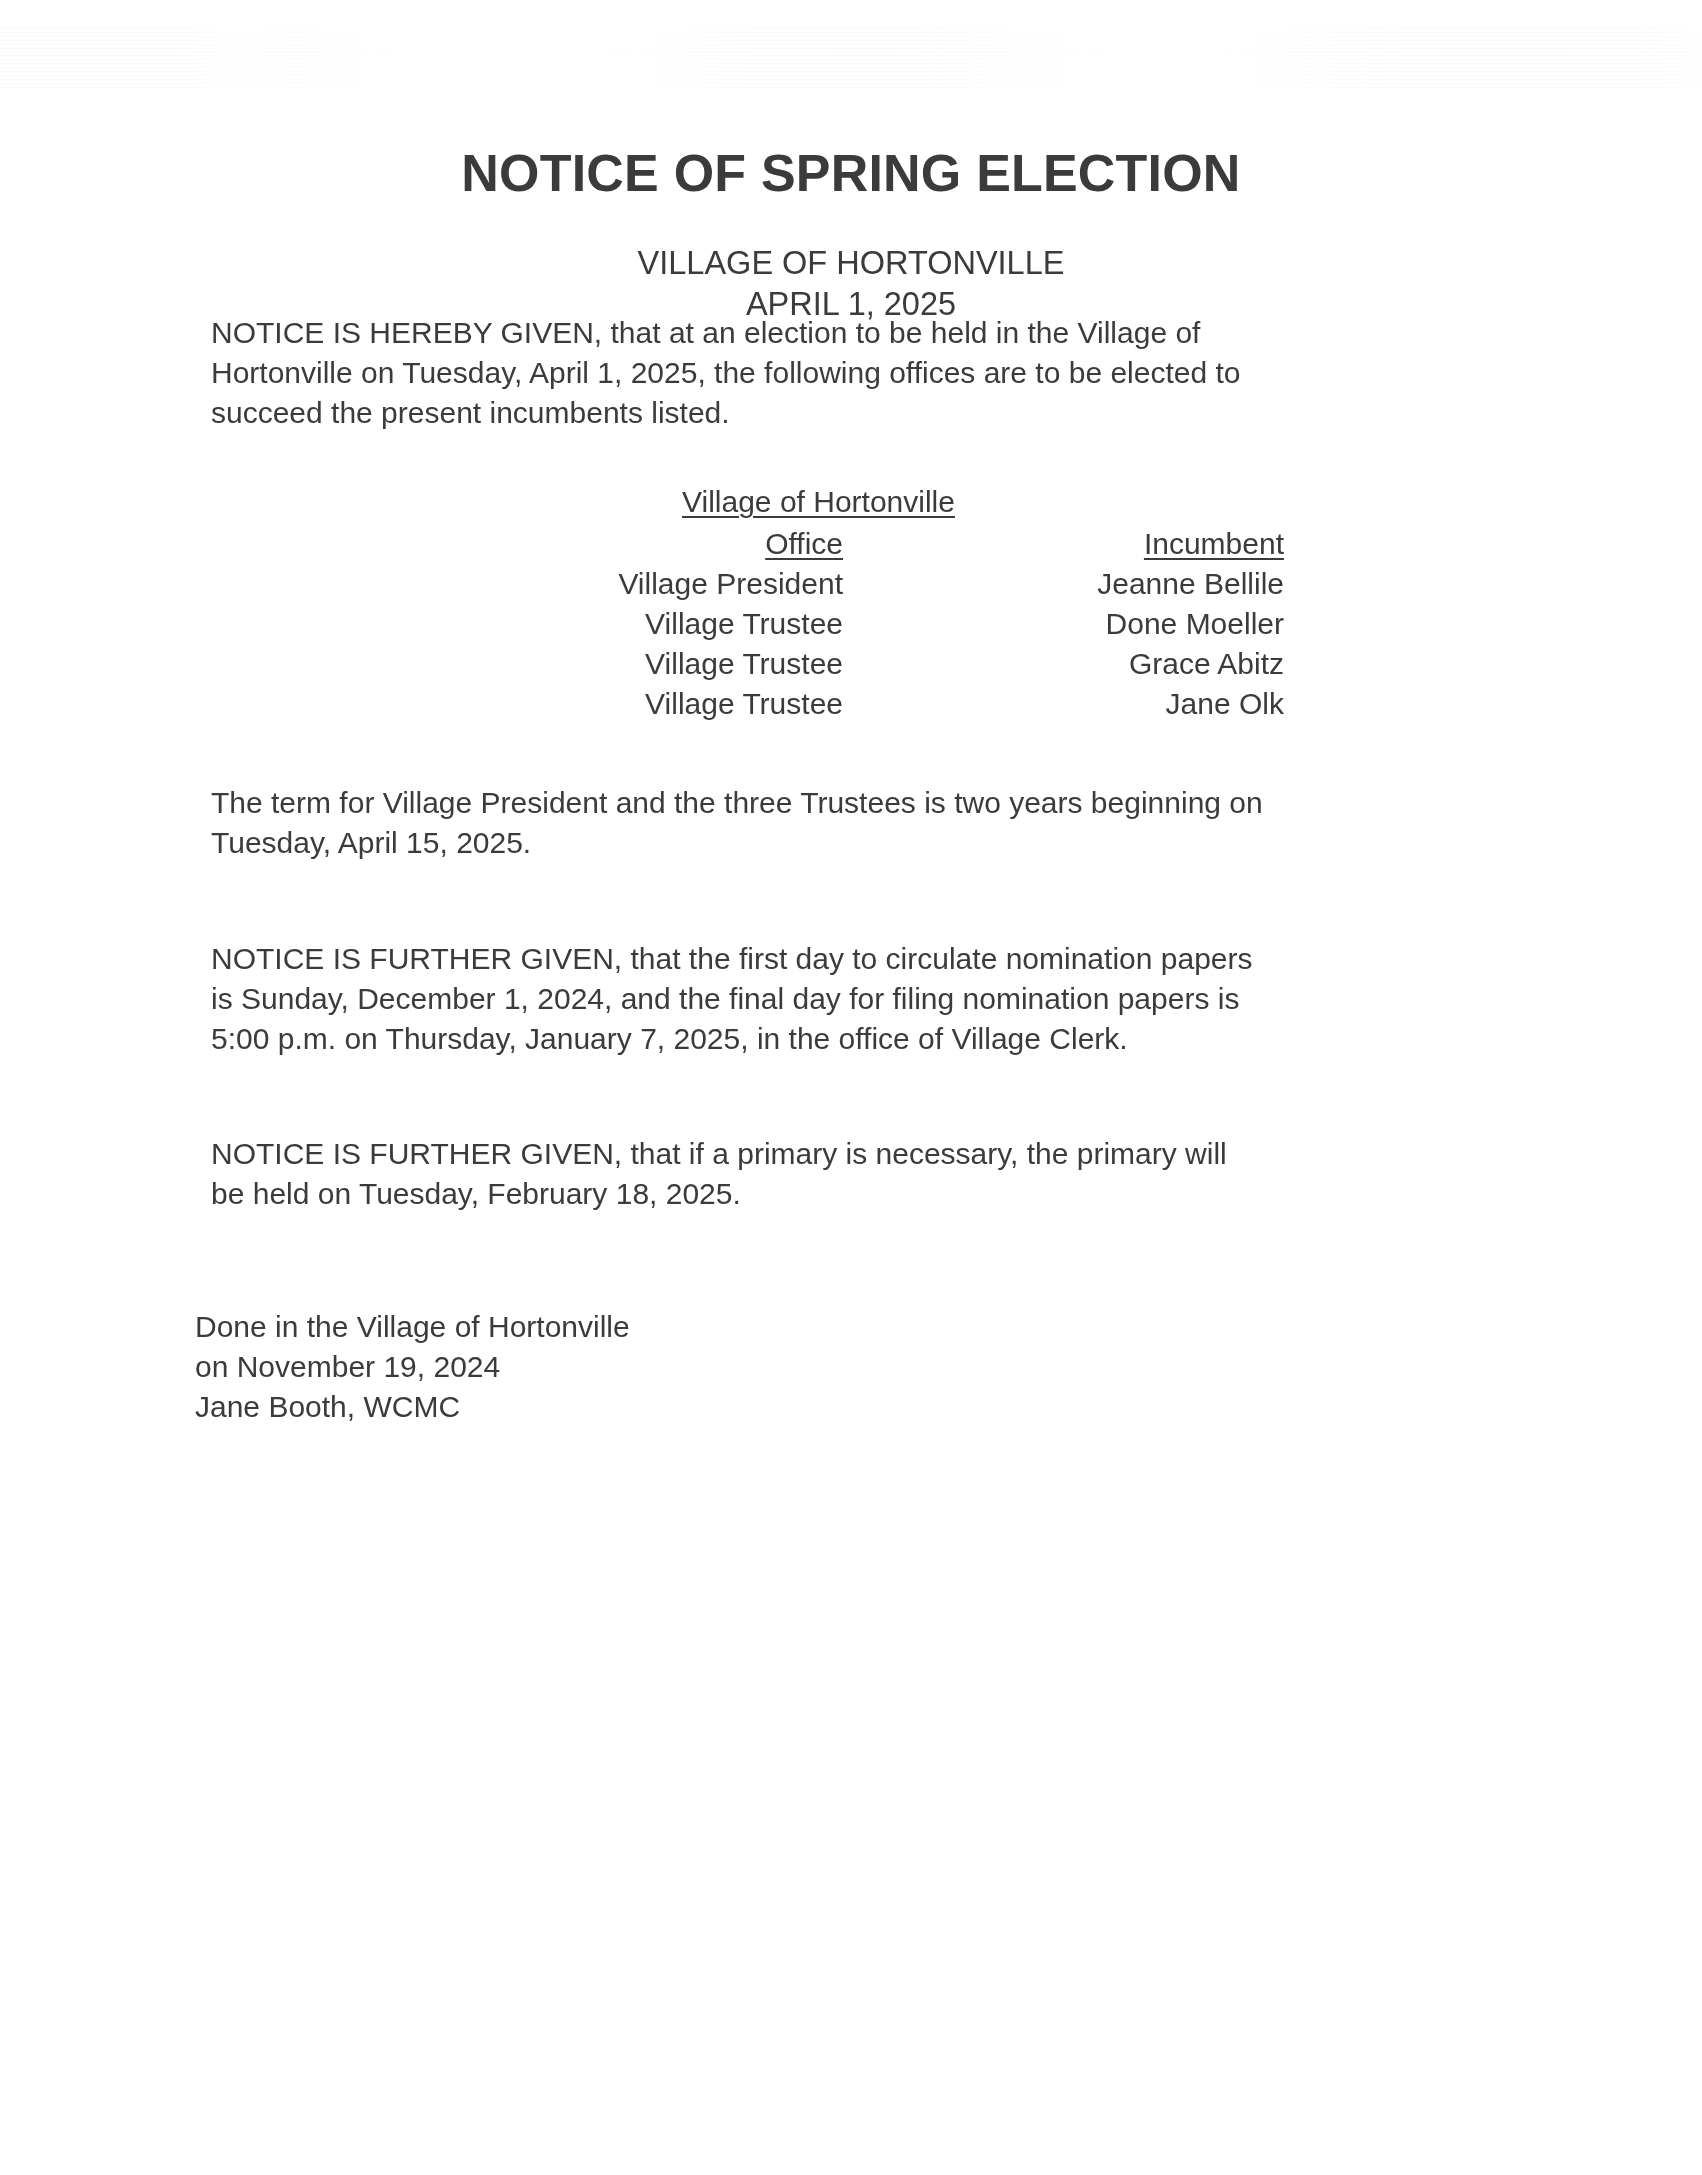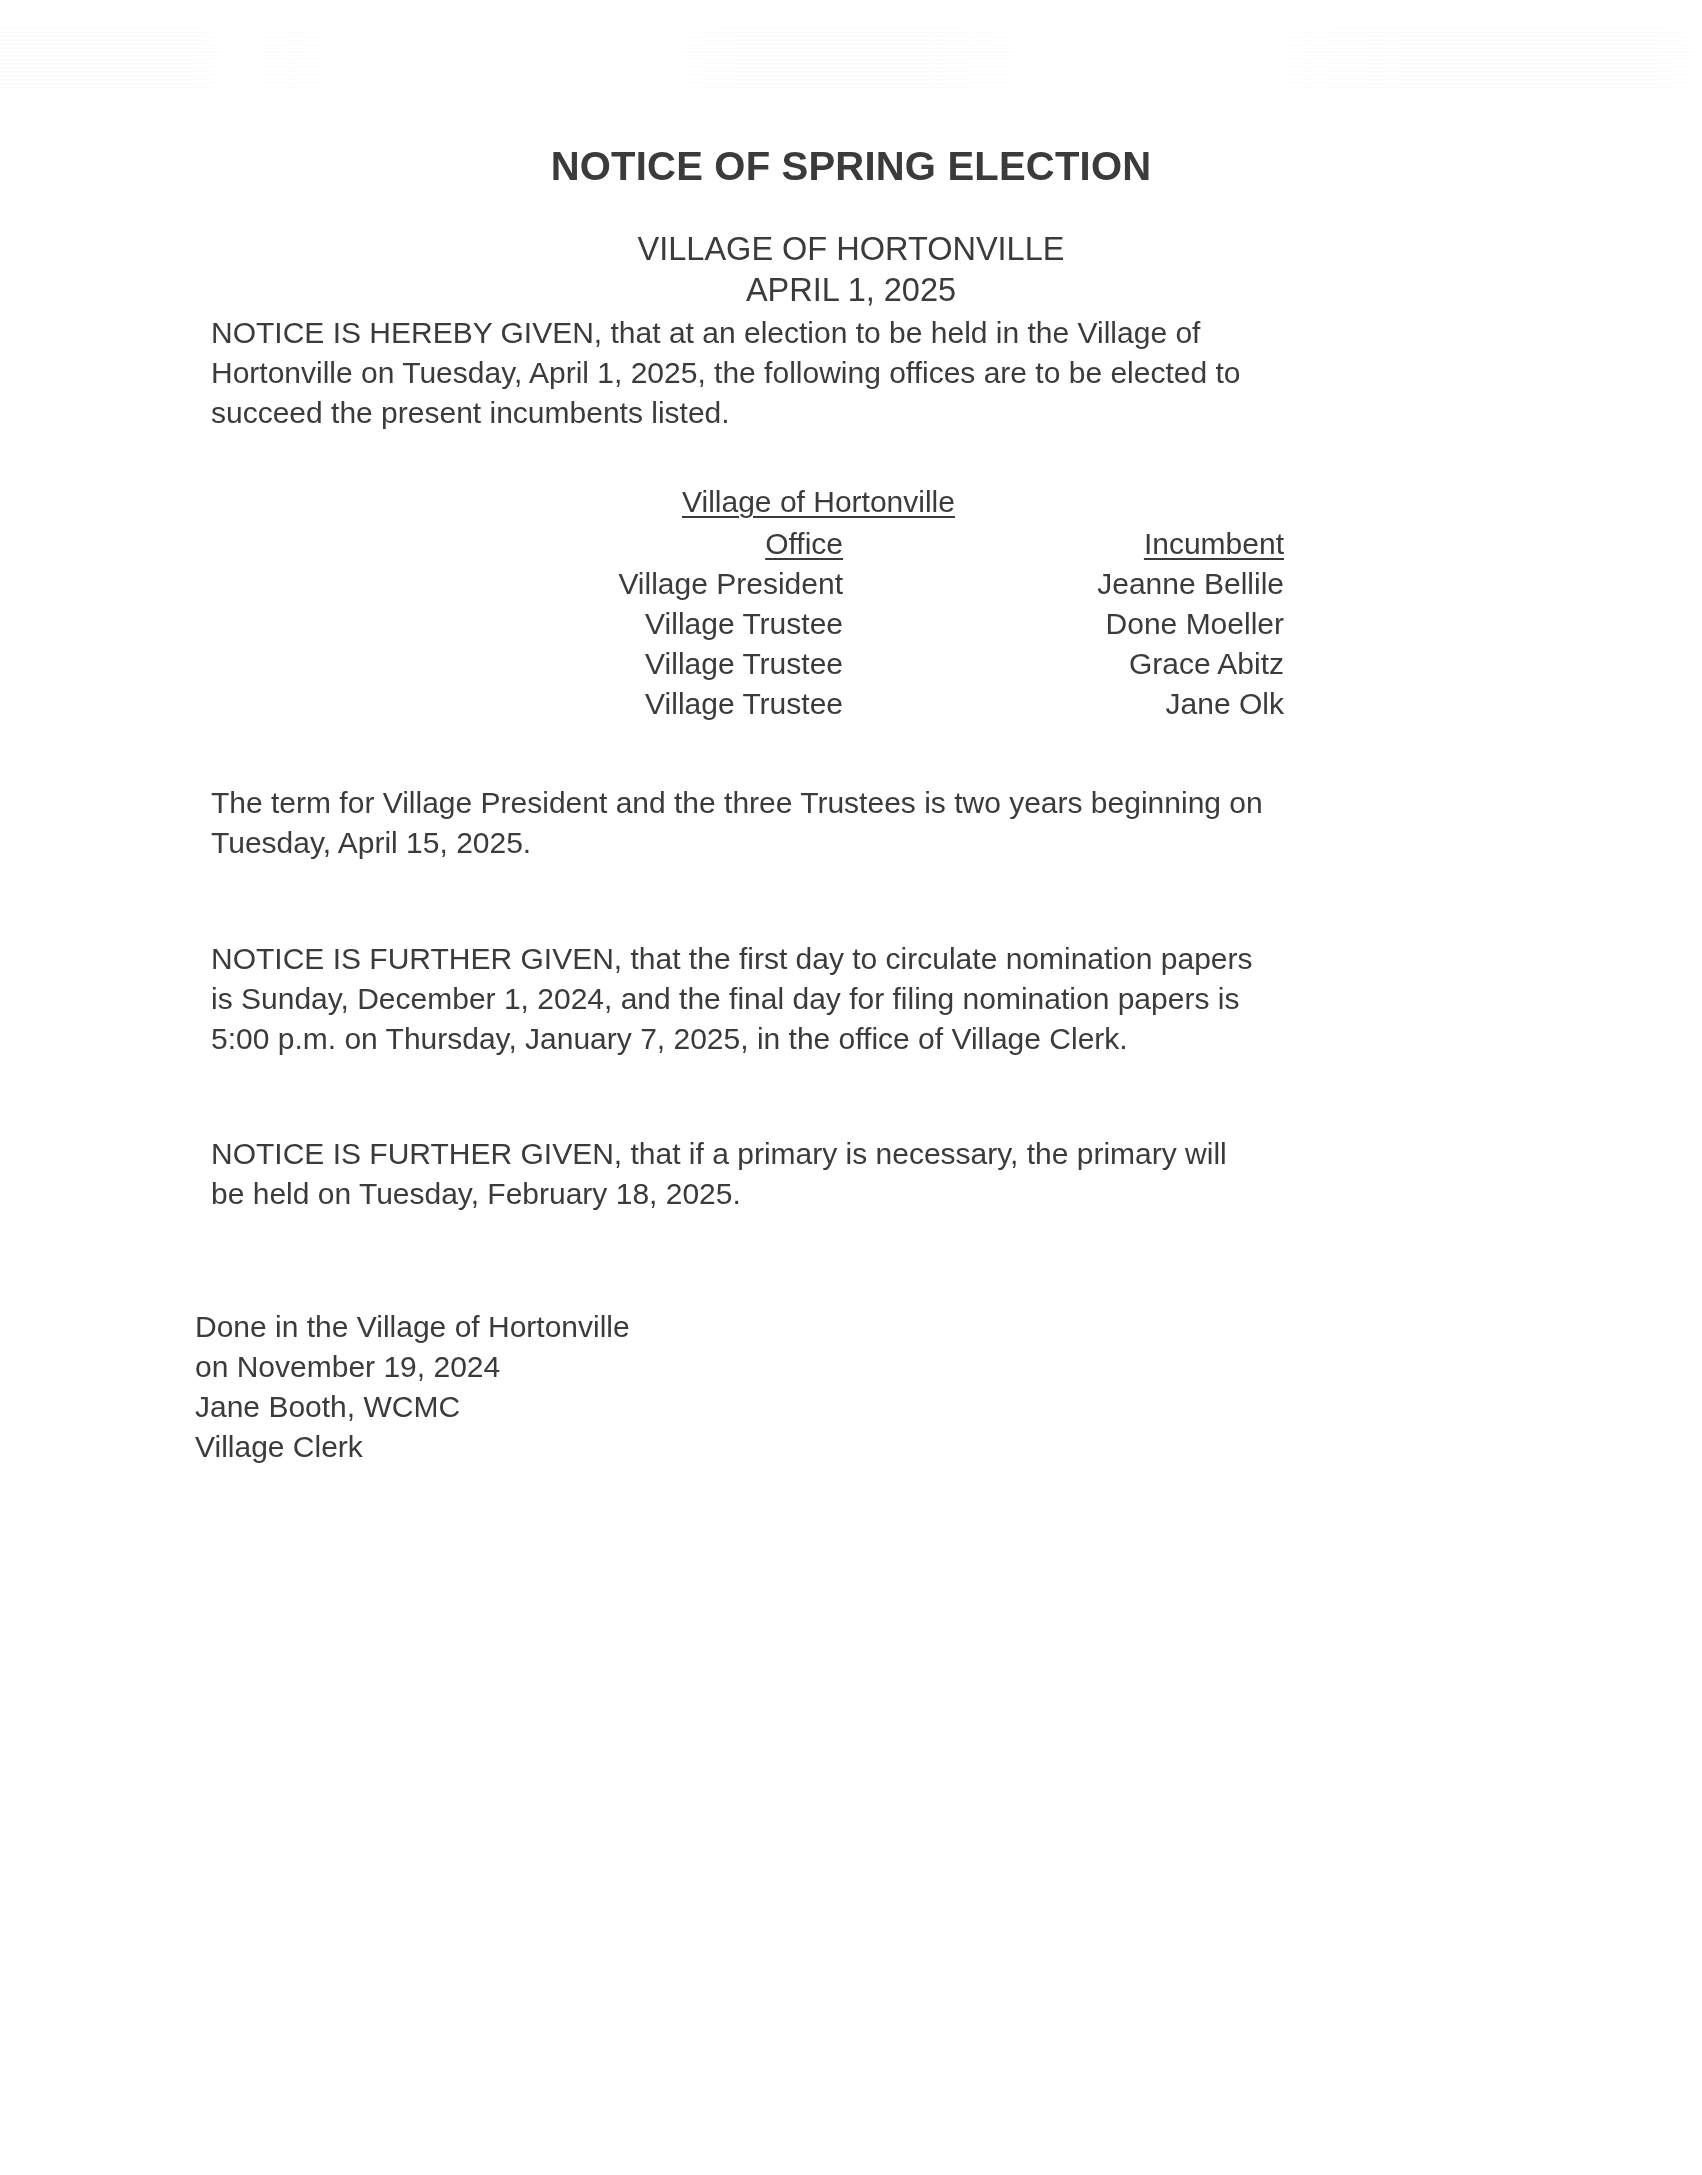--- a/index.html
+++ b/index.html
@@ -79,21 +79,21 @@
   
   .doc {
     position: absolute;
     top: 0;
     left: 0;
     width: 1702px;
   }
 
   .title {
     text-align: center;
-    font-size: 40px;
+    font-size: 52px;
     line-height: 1.18;
     letter-spacing: 0.2px;
     margin: 0;
     padding-top: 143px;
   }
 
   .subtitle-block {
     text-align: center;
     font-size: 32.5px;
     line-height: 1.26;
@@ -233,19 +233,18 @@
       <div class="gap-lg"></div>
 
       <p class="para">NOTICE IS FURTHER GIVEN, that if a primary is necessary, the primary will be held on Tuesday, February 18, 2025.</p>
 
       <div class="gap-xl"></div>
 
       <div class="sig-block">
         <div>Done in the Village of Hortonville</div>
         <div>on November 19, 2024</div>
         <div>Jane Booth, WCMC</div>
-        <div>Village Clerk</div>
       </div>
 
     </div>
   </div>
 </div>
 
 
 </body></html>

